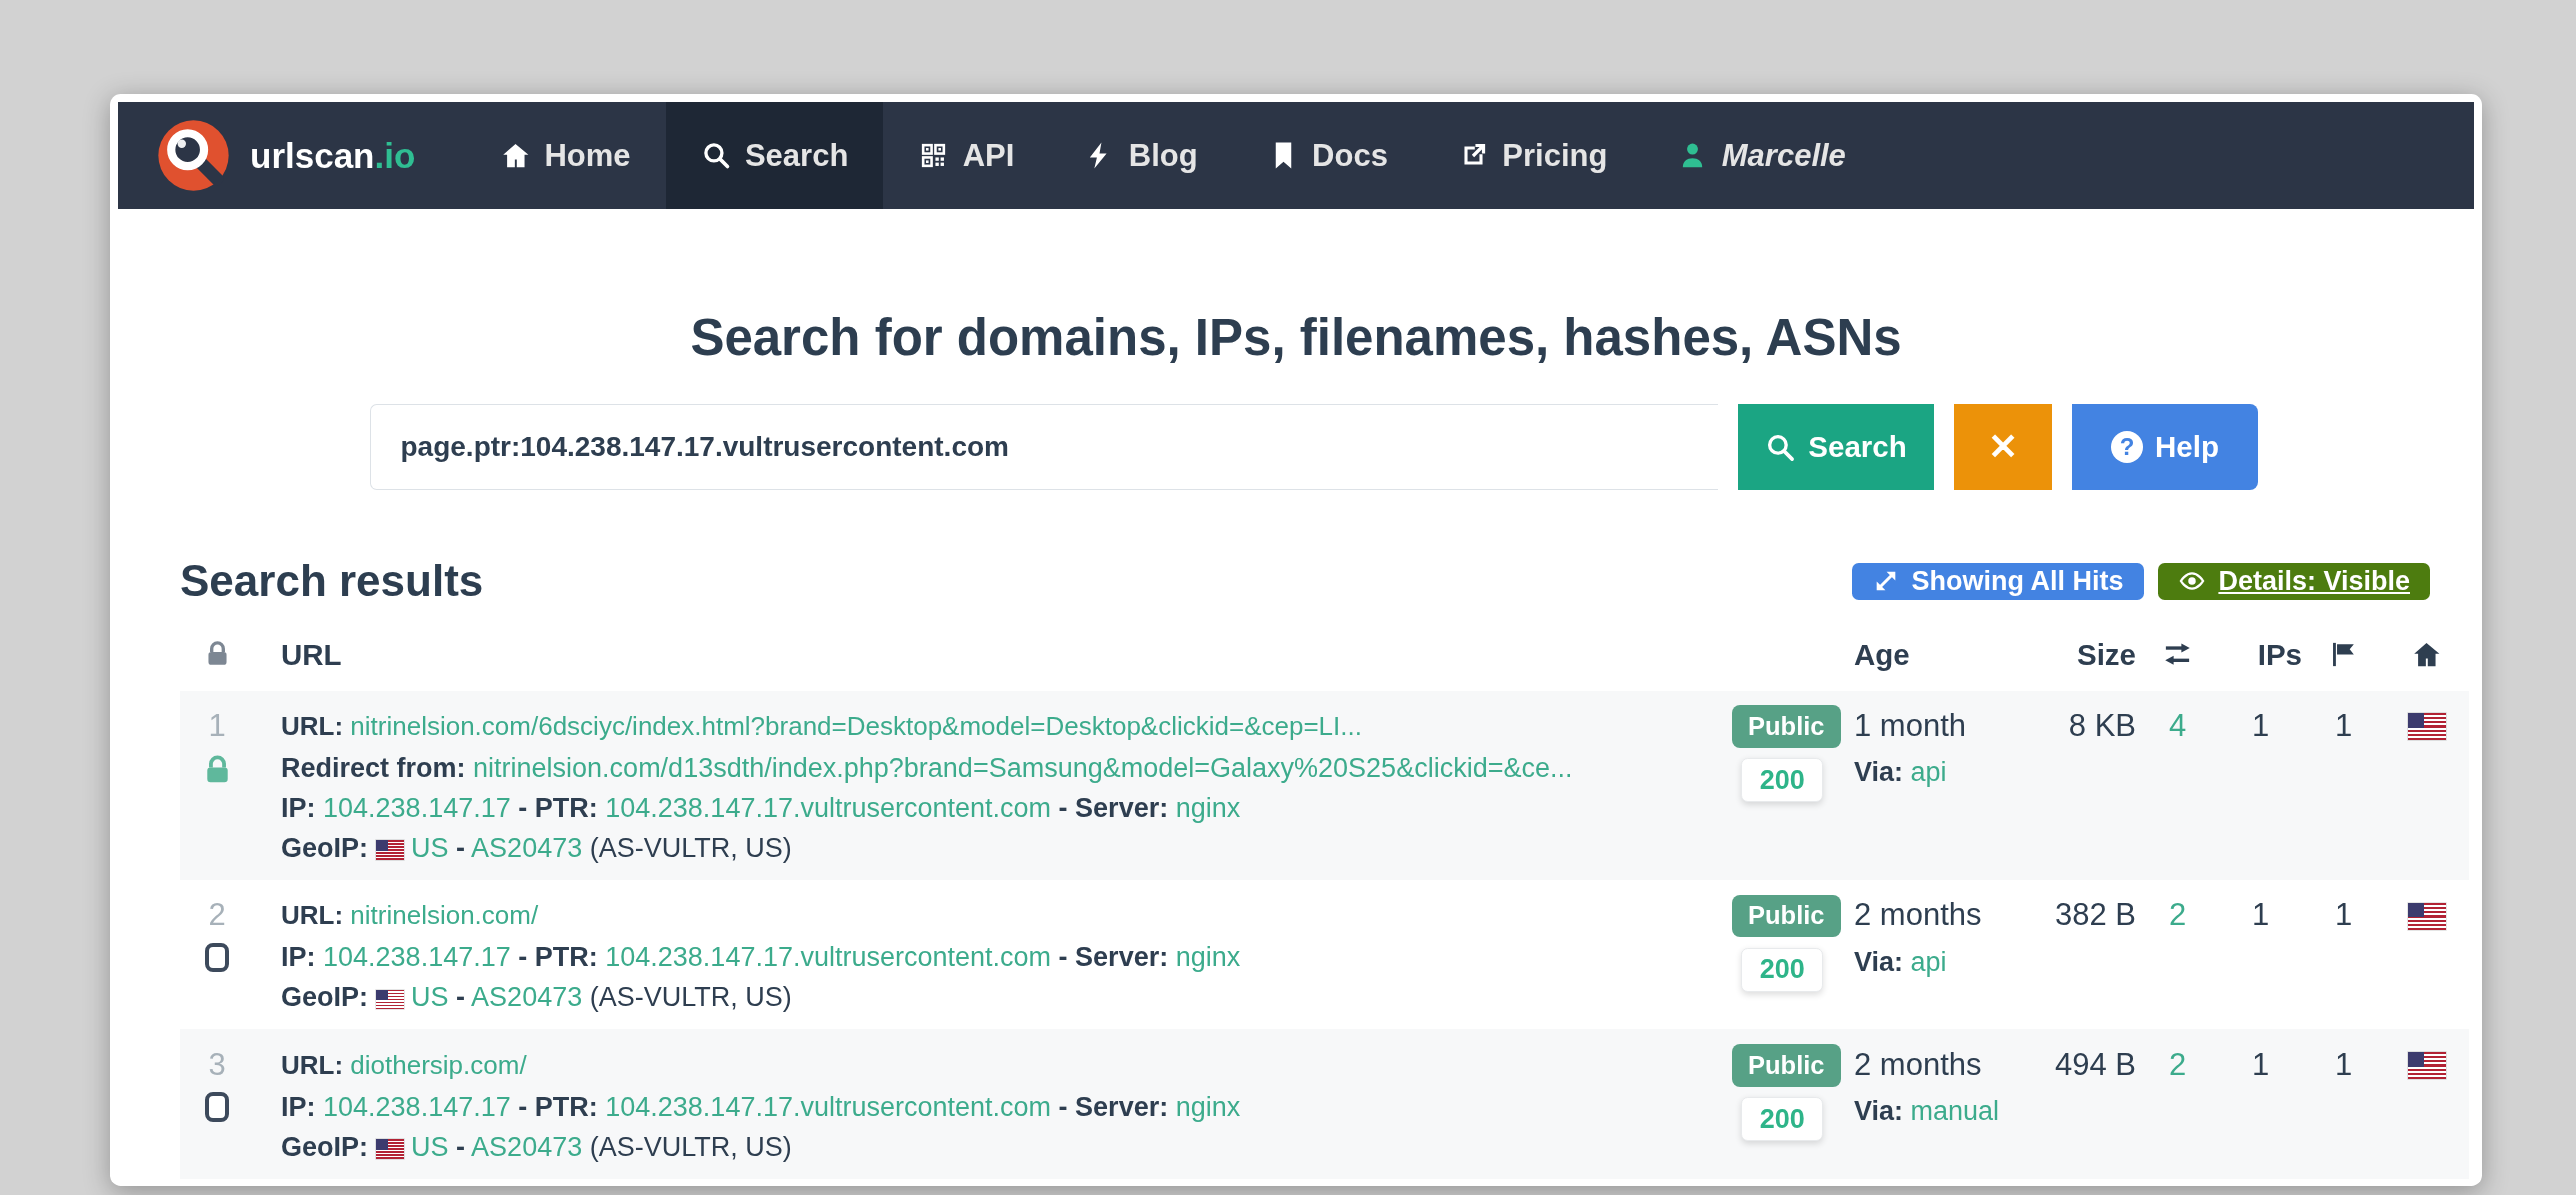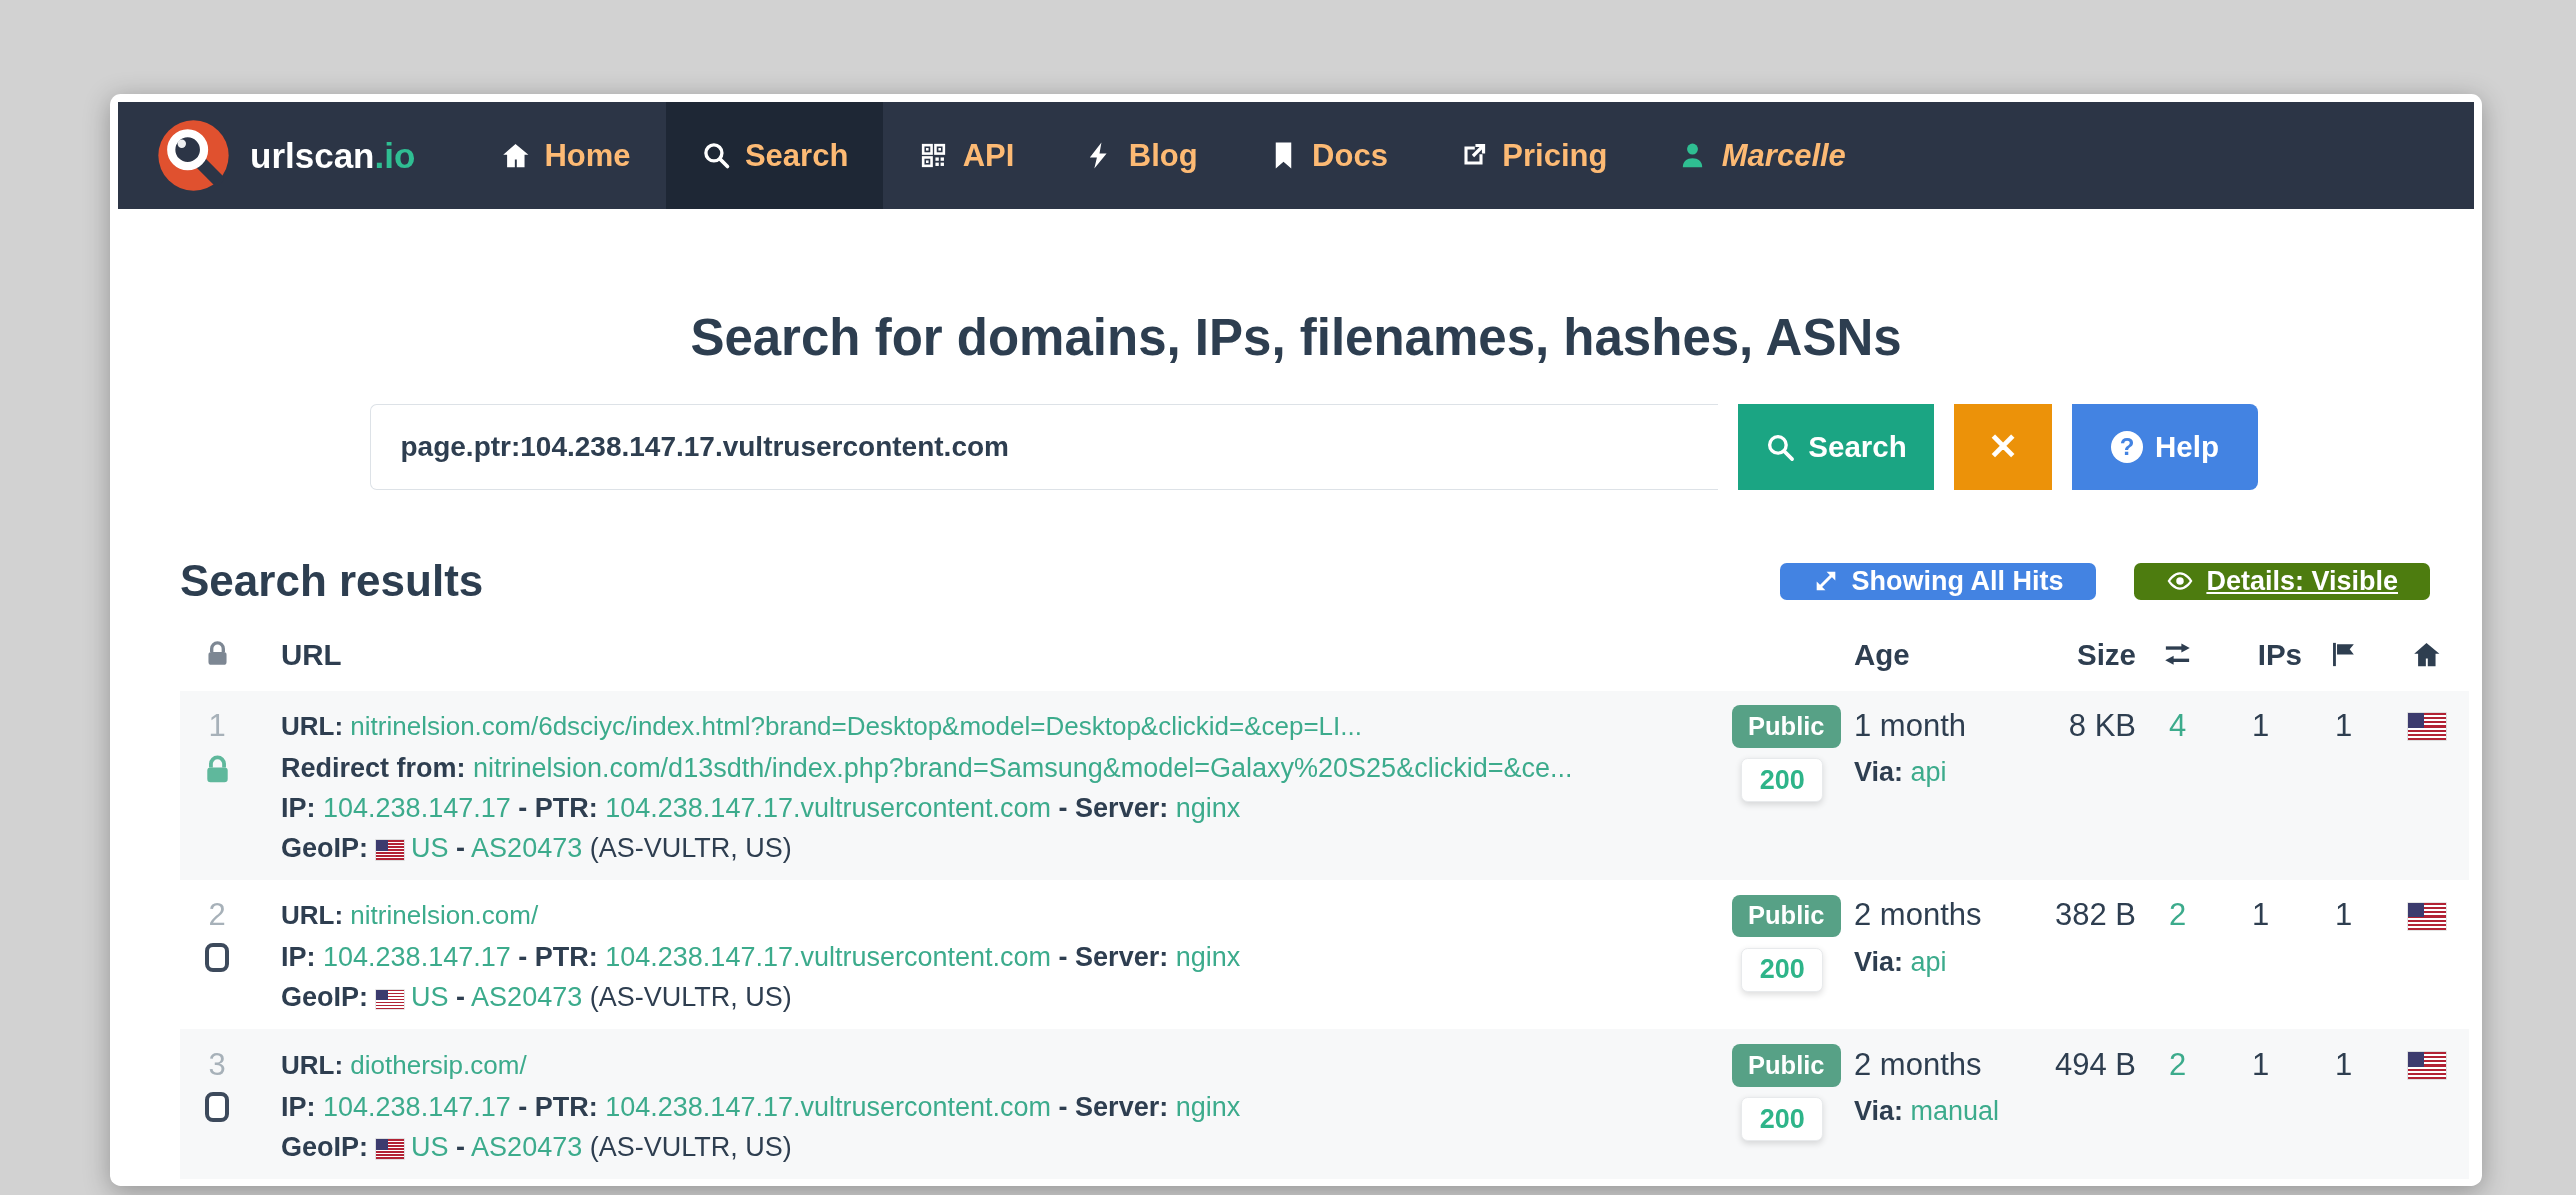--- a/index.html
+++ b/index.html
@@ -19,21 +19,21 @@
     padding:8px 8px 0 8px;
     overflow:hidden;
   }
   
   .navbar { height:107px; background:#2c3546; display:flex; align-items:stretch; }
   .brand { display:flex; align-items:center; gap:19px; padding:0 39px 0 38px; cursor:pointer; }
   .brand-logo { width:75px; height:75px; flex:0 0 auto; }
   .brand-text { font-size:35px; font-weight:700; color:#ffffff; letter-spacing:0; }
   .brand-tld { color:#2fbe92; }
   .nav-items { display:flex; align-items:stretch; margin-left:10.7px; }
-  .nav-item { display:flex; align-items:center; gap:13.4px; padding:0 35px; color:#fdba74;
+  .nav-item { display:flex; align-items:center; gap:13.4px; padding:0 35px; color:#e5e5e5;
               font-size:31px; font-weight:700; cursor:pointer; white-space:nowrap; }
   .nav-item.active { background:#1e2735; }
   .nav-item svg { width:31px; height:31px; display:block; }
   .nav-item.user-item { font-style:italic; }
   
   .hero-heading { text-align:center; margin-top:99px; font-size:51px; font-weight:700; color:#2d3e50; }
   .searchbar { display:flex; margin:37px 0 0 252px; width:1888px; height:86px;gap:20px; }
   .search-input {
     flex:1; min-width:0; border:1.3px solid #dde2e7; border-right:none;
     border-radius:6.7px 0 0 6.7px; padding:0 29.5px;
@@ -47,21 +47,21 @@
   .btn-help   { width:186px; background:#4383e2; border-radius:0 8px 8px 0; }
   .btn-search svg { width:31px; height:31px; }
   .qmark { display:inline-flex; align-items:center; justify-content:center; width:32px; height:32px;
            background:#fff; color:#4383e2; border-radius:50%; font-size:24px; font-weight:700; }
   
   .results-head { display:flex; align-items:center; margin:66px 44px 0 62px; }
   .results-title { font-size:44px; font-weight:700; color:#2d3e50; }
   .results-meta { font-size:31px; color:#b3bcc3; margin-left:14.8px; font-weight:400; }
   .head-buttons { margin-left:auto; display:flex; gap:14.8px; }
   .pill { height:37px; border-radius:6.7px; display:flex; align-items:center; gap:12px;
-          padding:0 32px; color:#fff; font-size:27px; font-weight:700; border:none; cursor:pointer;margin-left:24px; }
+          padding:0 20px; color:#fff; font-size:27px; font-weight:700; border:none; cursor:pointer; }
   .pill.blue { background:#4383e2; }
   .pill.gray { background:#4d7c0f;text-decoration:underline; }
   .pill svg { width:28px; height:28px; }
   
   .table { margin:23px 0 0 62px; width:2289px; }
   .thead { display:flex; align-items:center; height:51px; margin-bottom:10.7px;
            font-size:29.5px; font-weight:700; color:#2e3e50; }
   .c-gutter { width:74px; display:flex; justify-content:center; }
   .c-main { width:1478px; padding-left:27px; min-width:0; }
   .c-badge { width:122px; }

